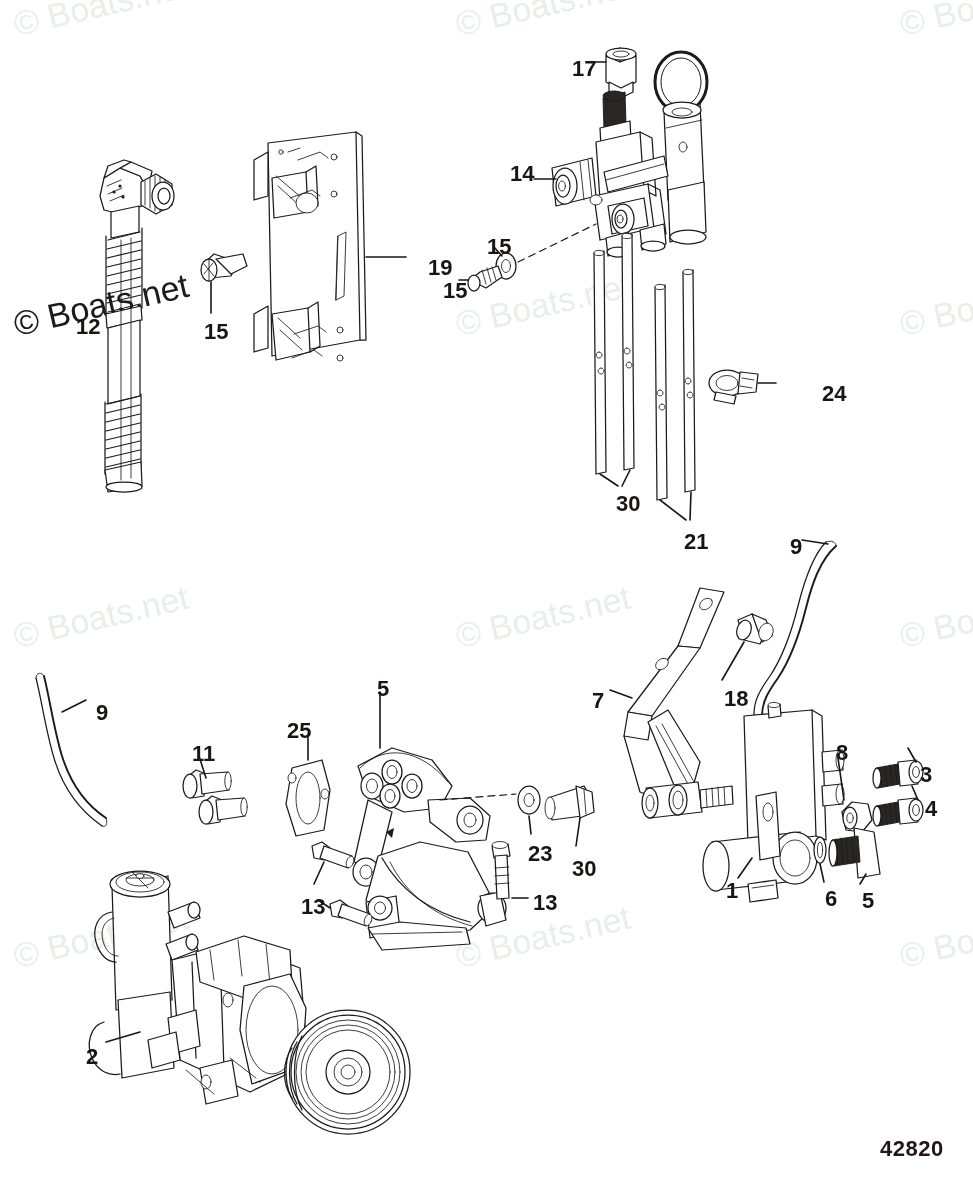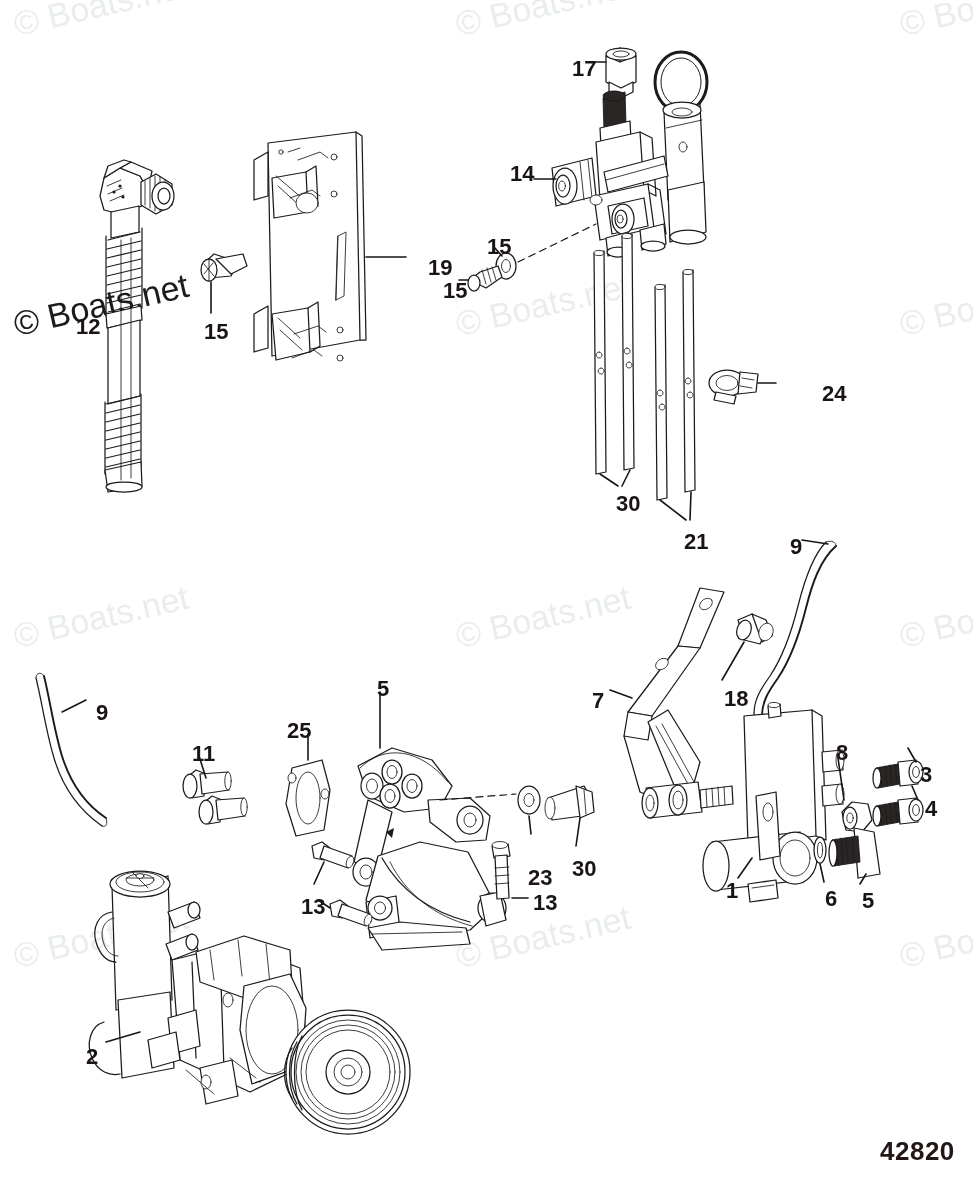--- a/index.html
+++ b/index.html
@@ -34,21 +34,21 @@
     font-weight:bold;
     font-size:22px;
     color:#1a1414;
     line-height:1;
     white-space:nowrap;
   }
   .diagnum{
     position:absolute;
     font-family:"Liberation Sans", sans-serif;
     font-weight:bold;
-    font-size:26px;
+    font-size:22px;
     color:#231616;
     letter-spacing:.5px;
   }
   svg.art{position:absolute;left:0;top:0;width:973px;height:1200px;overflow:visible;}
   svg.art *{vector-effect:non-scaling-stroke;}
   .ln{fill:none;stroke:#1d1a1a;stroke-width:1.25;stroke-linecap:round;stroke-linejoin:round;}
   .ln-t{fill:none;stroke:#1d1a1a;stroke-width:0.85;stroke-linecap:round;stroke-linejoin:round;}
   .ln-h{fill:none;stroke:#1d1a1a;stroke-width:1.9;stroke-linecap:round;stroke-linejoin:round;}
   .fillw{fill:#ffffff;stroke:#1d1a1a;stroke-width:1.25;stroke-linejoin:round;stroke-linecap:round;}
   .fillw-t{fill:#ffffff;stroke:#1d1a1a;stroke-width:0.85;stroke-linejoin:round;stroke-linecap:round;}
@@ -563,20 +563,20 @@
       <div class="lbl" style="left: 510px; top: 163px;">14</div>
       <div class="lbl" style="left: 204px; top: 321px;">15</div>
       <div class="lbl" style="left: 487px; top: 236px;">15</div>
       <div class="lbl" style="left: 443px; top: 280px;">15</div>
       <div class="lbl" style="left: 572px; top: 58px;">17</div>
       <div class="lbl" style="left: 724px; top: 688px;">18</div>
       <div class="lbl" style="left: 385px; top: 257px; margin-left: 43px;">19</div>
       <div class="lbl" style="left: 616px; top: 493px;">30</div>
       <div class="lbl" style="left: 684px; top: 531px;">21</div>
       <div class="lbl" style="left: 572px; top: 858px;">30</div>
-      <div class="lbl" style="left: 528px; top: 843px; margin-top: 24px;">23</div>
+      <div class="lbl" style="left: 528px; top: 843px;">23</div>
       <div class="lbl" style="left: 790px; top: 383px; margin-left: 32px;">24</div>
       <div class="lbl" style="left: 287px; top: 720px;">25</div>
     </div>
 
   <div class="diagnum" style="left:880px;top:1136px;">42820</div>
 
 </div>
 
 </body></html>

